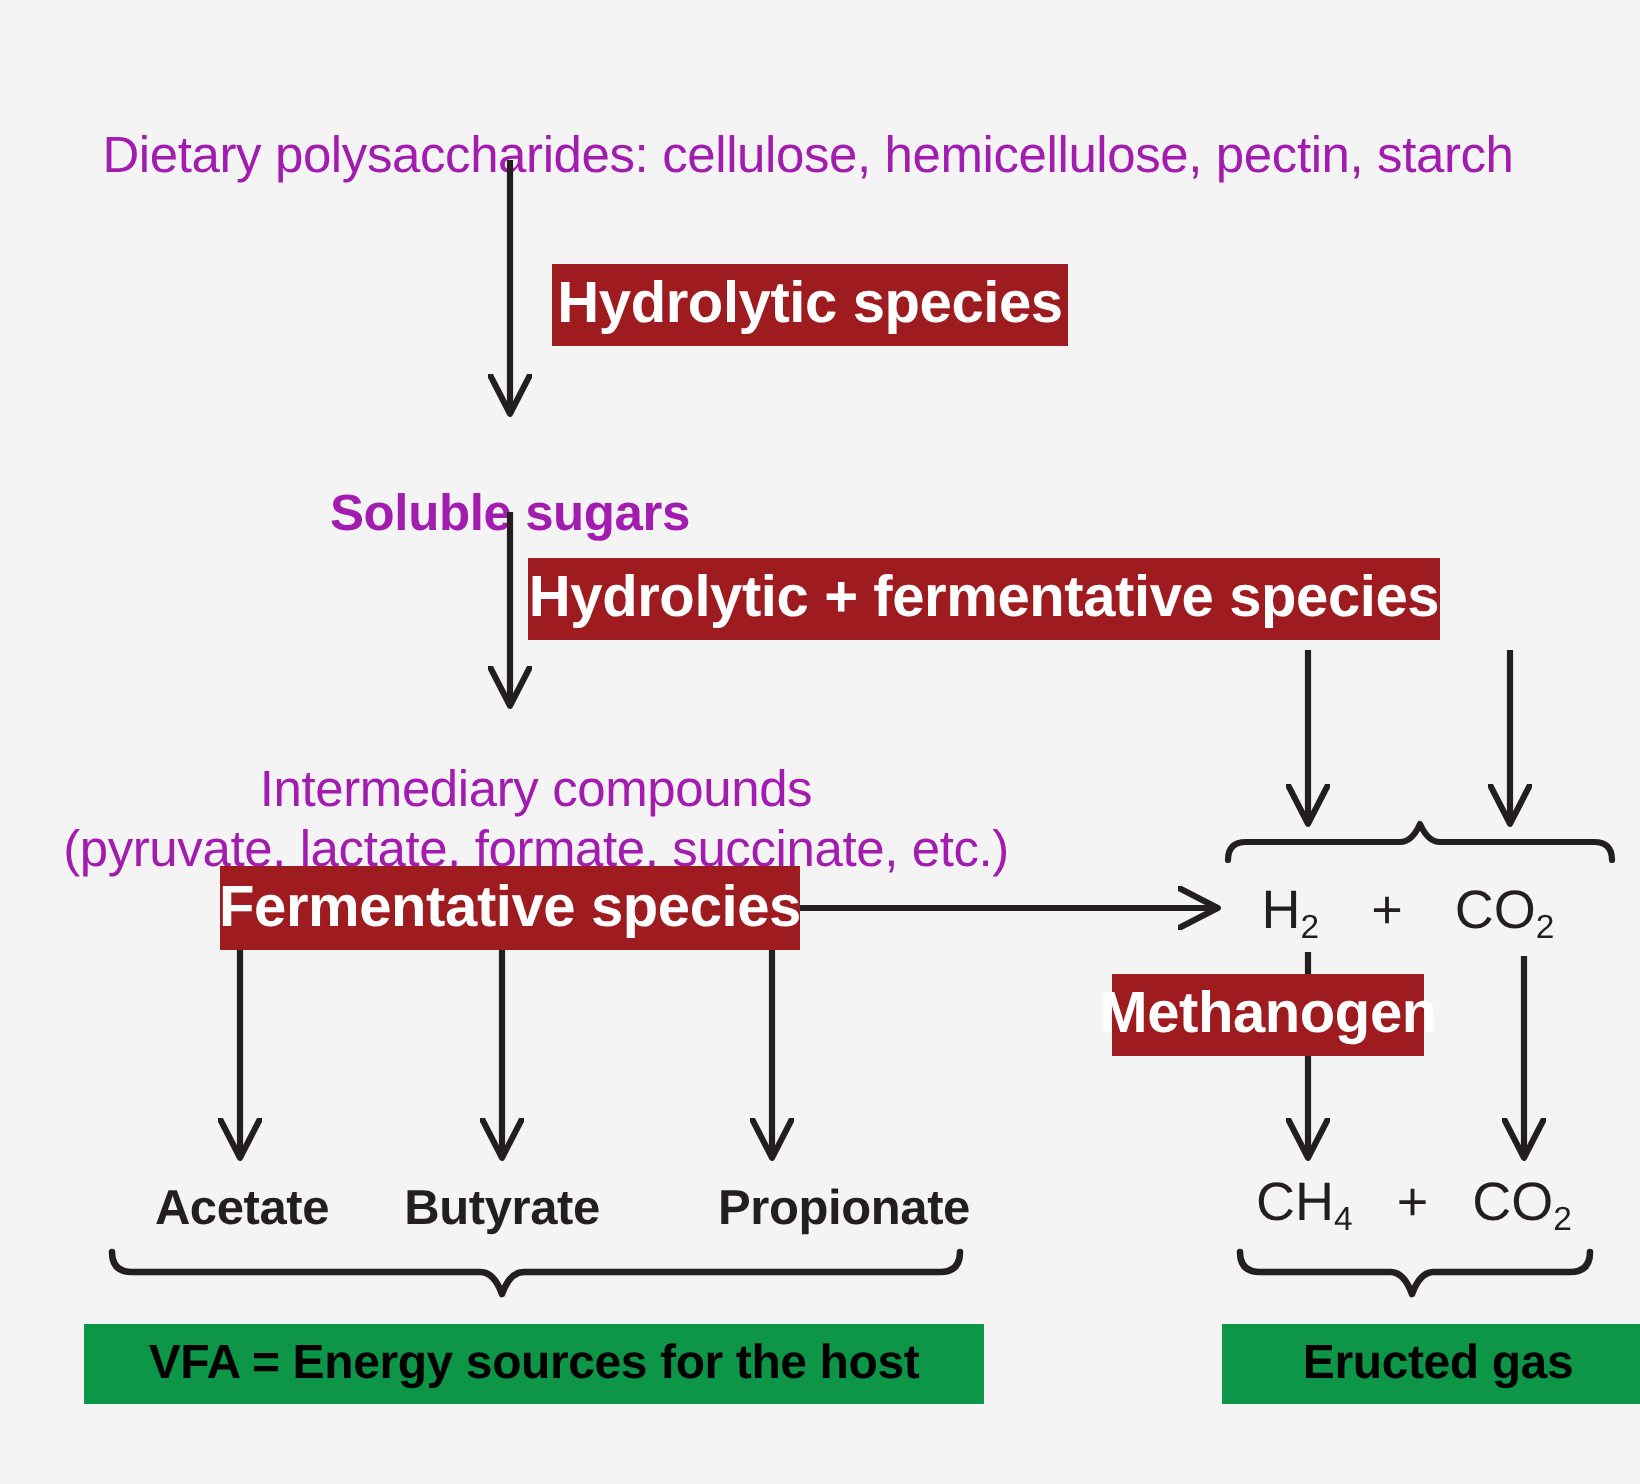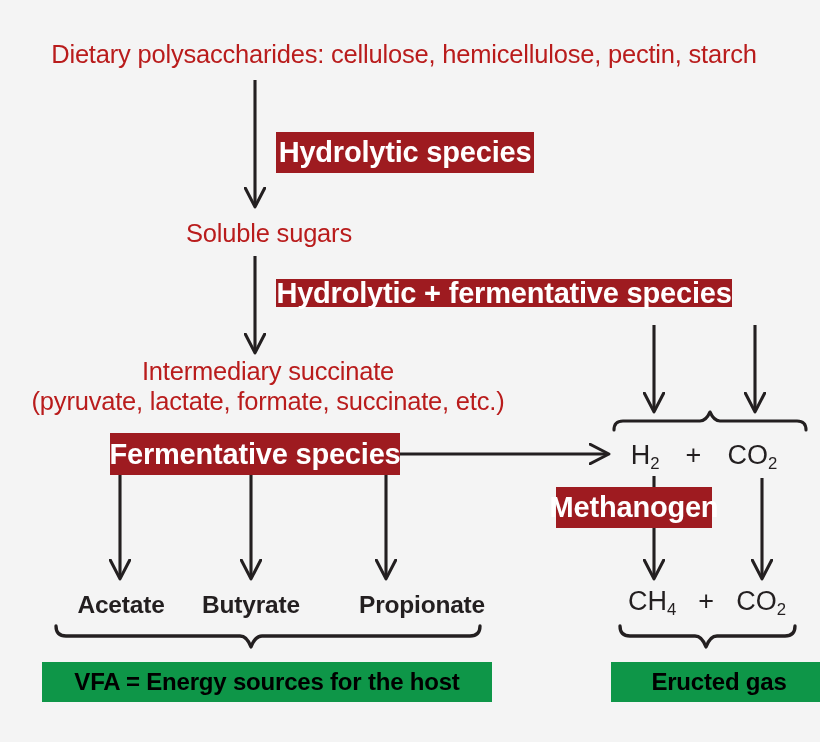--- a/index.html
+++ b/index.html
@@ -24,22 +24,23 @@
   }
   .node {
     position: absolute;
     white-space: nowrap;
   }
   
   .plain {
     font-size: 25.5px;
     font-weight: 400;
     letter-spacing: -0.2px;
-    color: #b91c1c;
+    color: #a21caf;
     line-height: 1.32;
+    margin-top: 24px;
   }
   .plain.center {
     text-align: center;
     transform: translateX(-50%);
   }
   
   .redbox {
     background: #9e1b20;
     color: #ffffff;
     font-size: 29px;
@@ -134,29 +135,29 @@
 
     <path d="M614,412 q0,9 9,9 H700 q6,0 10,9 q4,-9 10,-9 H797 q9,0 9,-9" fill="none" stroke="#231f20" stroke-width="3.1" stroke-linecap="round" stroke-linejoin="round" transform="translate(0,0) scale(1,-1) translate(0,-842)"></path>
 
     <path d="M56,626 q0,10 10,10 H240 q7,0 11,11 q4,-11 11,-11 H470 q10,0 10,-10" fill="none" stroke="#231f20" stroke-width="3.3" stroke-linecap="round" stroke-linejoin="round"></path>
 
     <path d="M620,626 q0,10 10,10 H695 q7,0 11,11 q4,-11 11,-11 H785 q10,0 10,-10" fill="none" stroke="#231f20" stroke-width="3.3" stroke-linecap="round" stroke-linejoin="round"></path>
   </svg>
 
   <div class="node plain center" style="left:404px; top:38px;">Dietary polysaccharides: cellulose, hemicellulose, pectin, starch</div>
 
-  <div class="node plain center" style="left:269px; top:217px;">Soluble sugars</div>
+  <div class="node plain center" style="left:255px; top:217px;font-weight:bold;">Soluble sugars</div>
 
-  <div class="node plain center" style="left:268px; top:355px;">Intermediary succinate</div>
+  <div class="node plain center" style="left:268px; top:355px;">Intermediary compounds</div>
 
   <div class="node plain center" style="left:268px; top:385px;">(pyruvate, lactate, formate, succinate, etc.)</div>
 
   <div class="node redbox" style="left: 276px; top: 132px; width: 258px; height: 41px; background: rgb(158, 27, 32);">Hydrolytic species</div>
 
-  <div class="node redbox" style="left: 276px; top: 279px; width: 456px; height: 28px; background: rgb(158, 27, 32);">Hydrolytic + fermentative species</div>
+  <div class="node redbox" style="left: 264px; top: 279px; width: 456px; height: 41px; background: rgb(158, 27, 32);">Hydrolytic + fermentative species</div>
 
   <div class="node redbox" style="left: 110px; top: 433px; width: 290px; height: 42px; background: rgb(158, 27, 32); text-align: center;">Fermentative species</div>
 
   <div class="node redbox" style="left: 556px; top: 487px; width: 156px; height: 41px; background: rgb(158, 27, 32);">Methanogen</div>
 
   <div class="node formula" style="left:704px; top:440px;text-align:center;">
     <span><span>H</span><sub>2</sub></span><span style="display:inline-block;width:26px;"></span><span>+</span><span style="display:inline-block;width:26px;"></span><span><span>CO</span><sub>2</sub></span>
   </div>
 
   <div class="node formula" style="left:707px; top:586px;">

